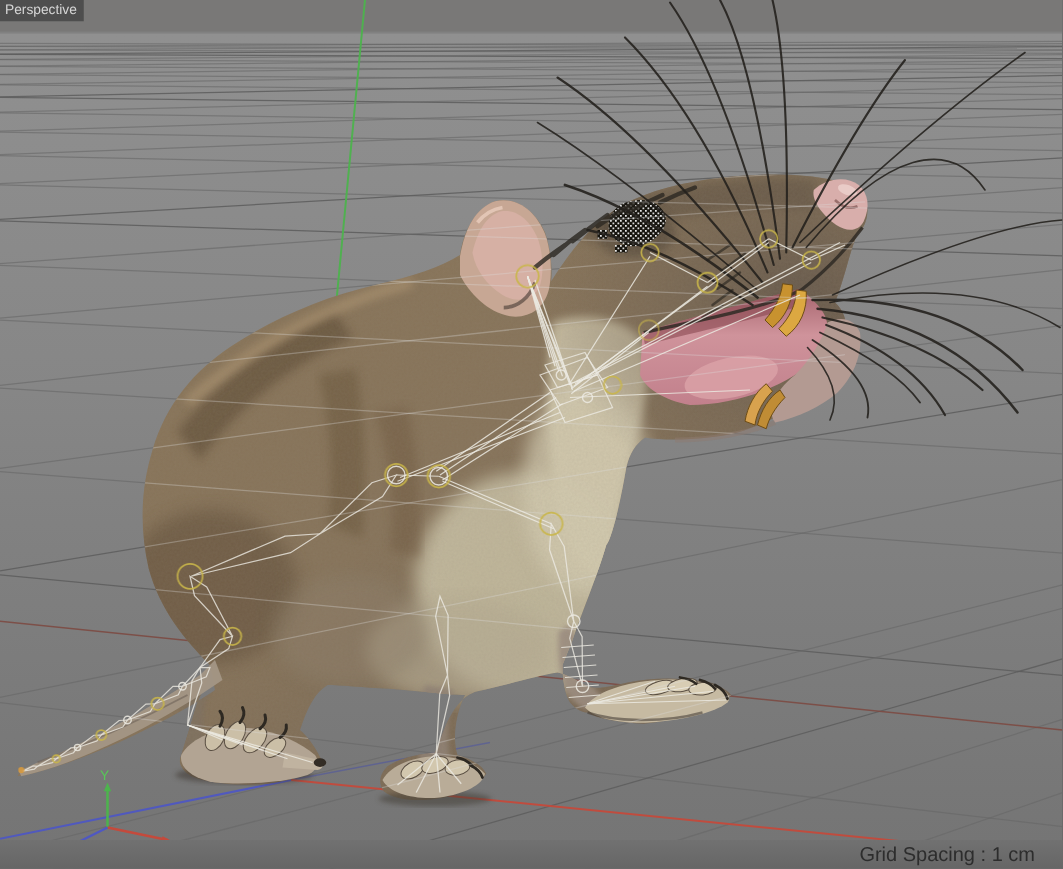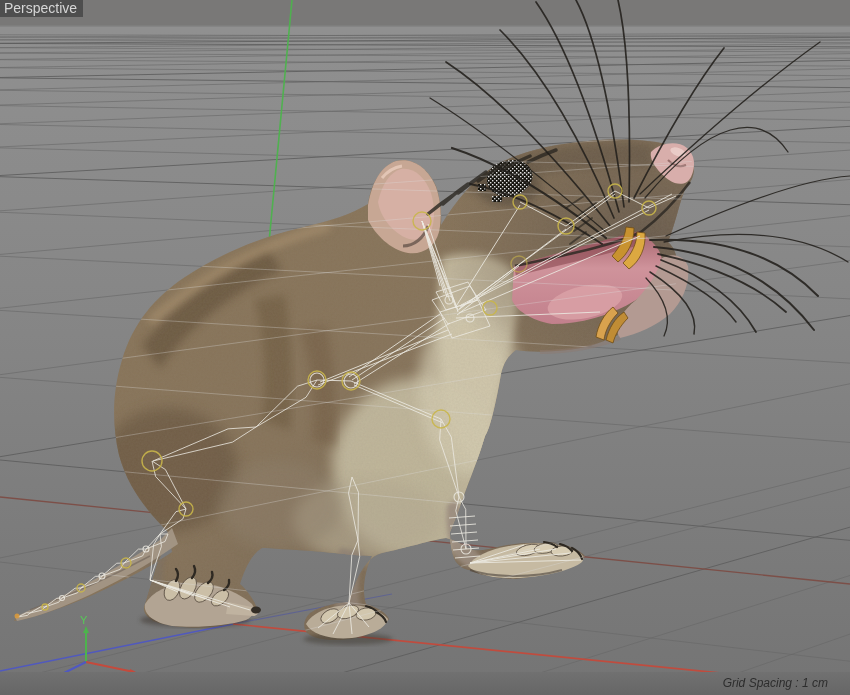--- a/index.html
+++ b/index.html
@@ -1,23 +1,23 @@
 <!DOCTYPE html>
 <html><head>
 <meta charset="utf-8">
 <style>
   html,body{margin:0;padding:0;background:#555;}
   .viewport{position:relative;width:850px;height:695px;overflow:hidden;
     font-family:"Liberation Sans",sans-serif;background:#828282;}
   svg{position:absolute;left:0;top:0;}
   .cam-label{position:absolute;left:0;top:0;padding:2px 6px 3px 4px;
-    background:#4e4e4e;color:#d6d6d6;font-size:14px;line-height:12px;z-index:5;}
+    background:#4e4e4e;color:#d6d6d6;font-size:11px;line-height:12px;z-index:5;}
   .status-bar{position:absolute;left:0;bottom:0;width:100%;height:23px;
     background:linear-gradient(#717171,#666);z-index:5;}
-  .status-text{position:absolute;right:22px;top:4px;font-size:12px;color:#2d2d2d;font-style:italic;}
+  .status-text{position:absolute;right:22px;top:4px;font-size:16px;color:#2d2d2d;}
 </style>
 </head>
 <body>
 
 <div class="viewport">
 
   <div class="cam-label">Perspective</div>
 
   <svg width="850" height="695" viewBox="0 0 850 695">
     <defs>

